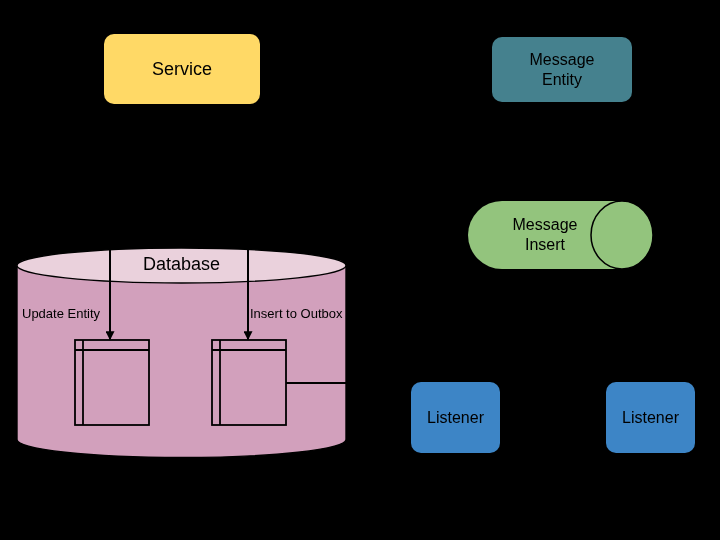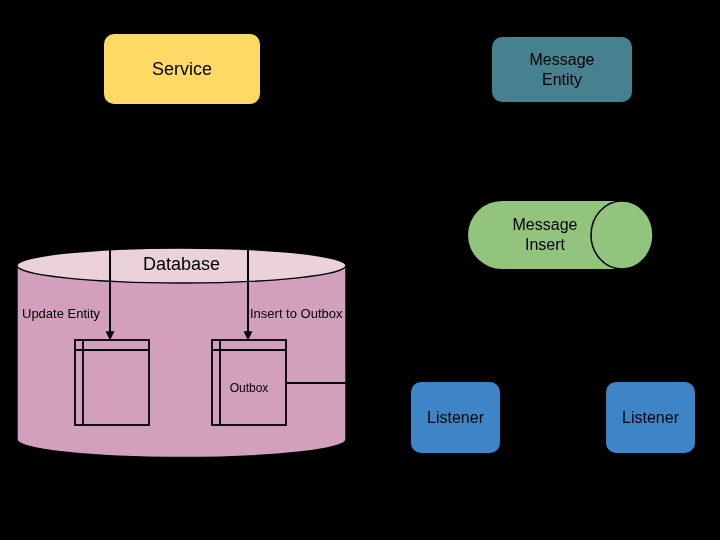--- a/index.html
+++ b/index.html
@@ -95,23 +95,20 @@
   <div class="lbl lbl-queue">
     <span>Message</span>
     <span>Insert</span>
   </div>
 
   <div class="lbl lbl-database">
     <span>Database</span>
   </div>
 
 
-  <div class="lbl lbl-outbox">
-    <span>Outbox</span>
-  </div>
 
   <div class="lbl lbl-listener-left">
     <span>Listener</span>
   </div>
 
   <div class="lbl lbl-listener-right">
     <span>Listener</span>
   </div>
 
   <div class="edge-lbl edge-update">Update Entity</div>

